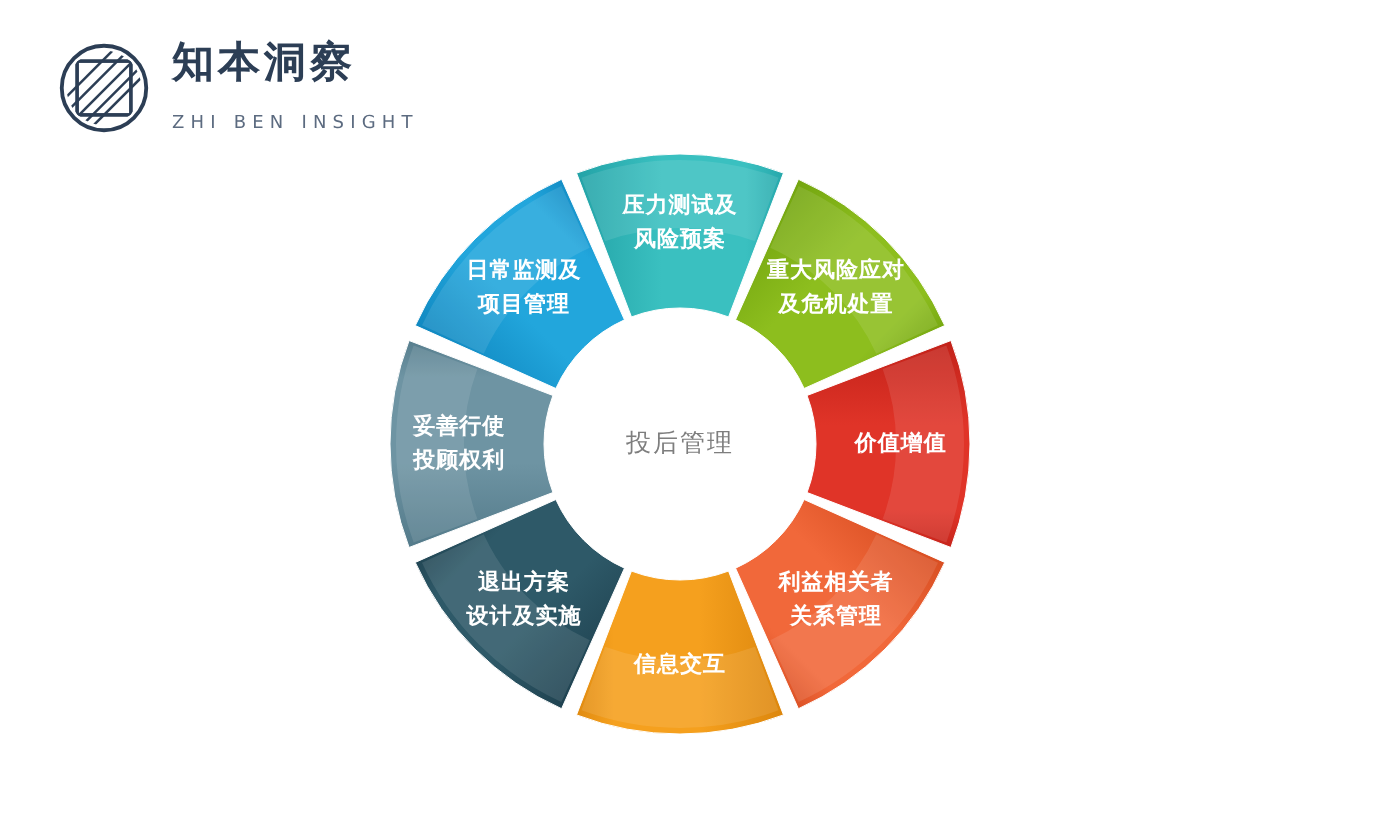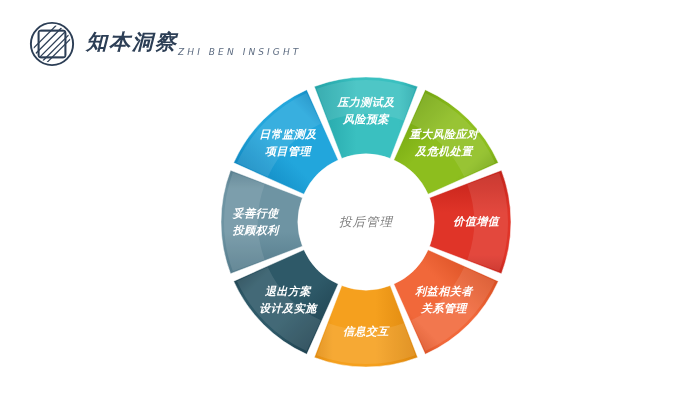--- a/index.html
+++ b/index.html
@@ -24,48 +24,46 @@
     align-items: center;
     gap: 10px;
   }
   #logo-mark {
     width: 48px;
     height: 48px;
     flex: 0 0 48px;
   }
   #logo-text {
     display: flex;
-    flex-direction: row;
+    flex-direction: column;
     justify-content: center;
     line-height: 1;
-    font-style: italic;
   }
   #logo-name {
     font-size: 21px;
     font-weight: bold;
     color: #2c3e55;
     letter-spacing: 2px;
     white-space: nowrap;
   }
   #logo-sub {
     margin-top: 16px;
     font-size: 9px;
     color: #5c6b80;
     letter-spacing: 3.1px;
     white-space: nowrap;
   }
 
   
   #donut-wrap {
     position: absolute;
-    left: 218px;
+    left: 192px;
     top: 74px;
     width: 296px;
     height: 296px;
-    font-style: italic;
   }
   #donut-svg {
     display: block;
     width: 296px;
     height: 296px;
   }
   .seg-path {
     stroke: #ffffff;
     stroke-width: 0.5;
   }

